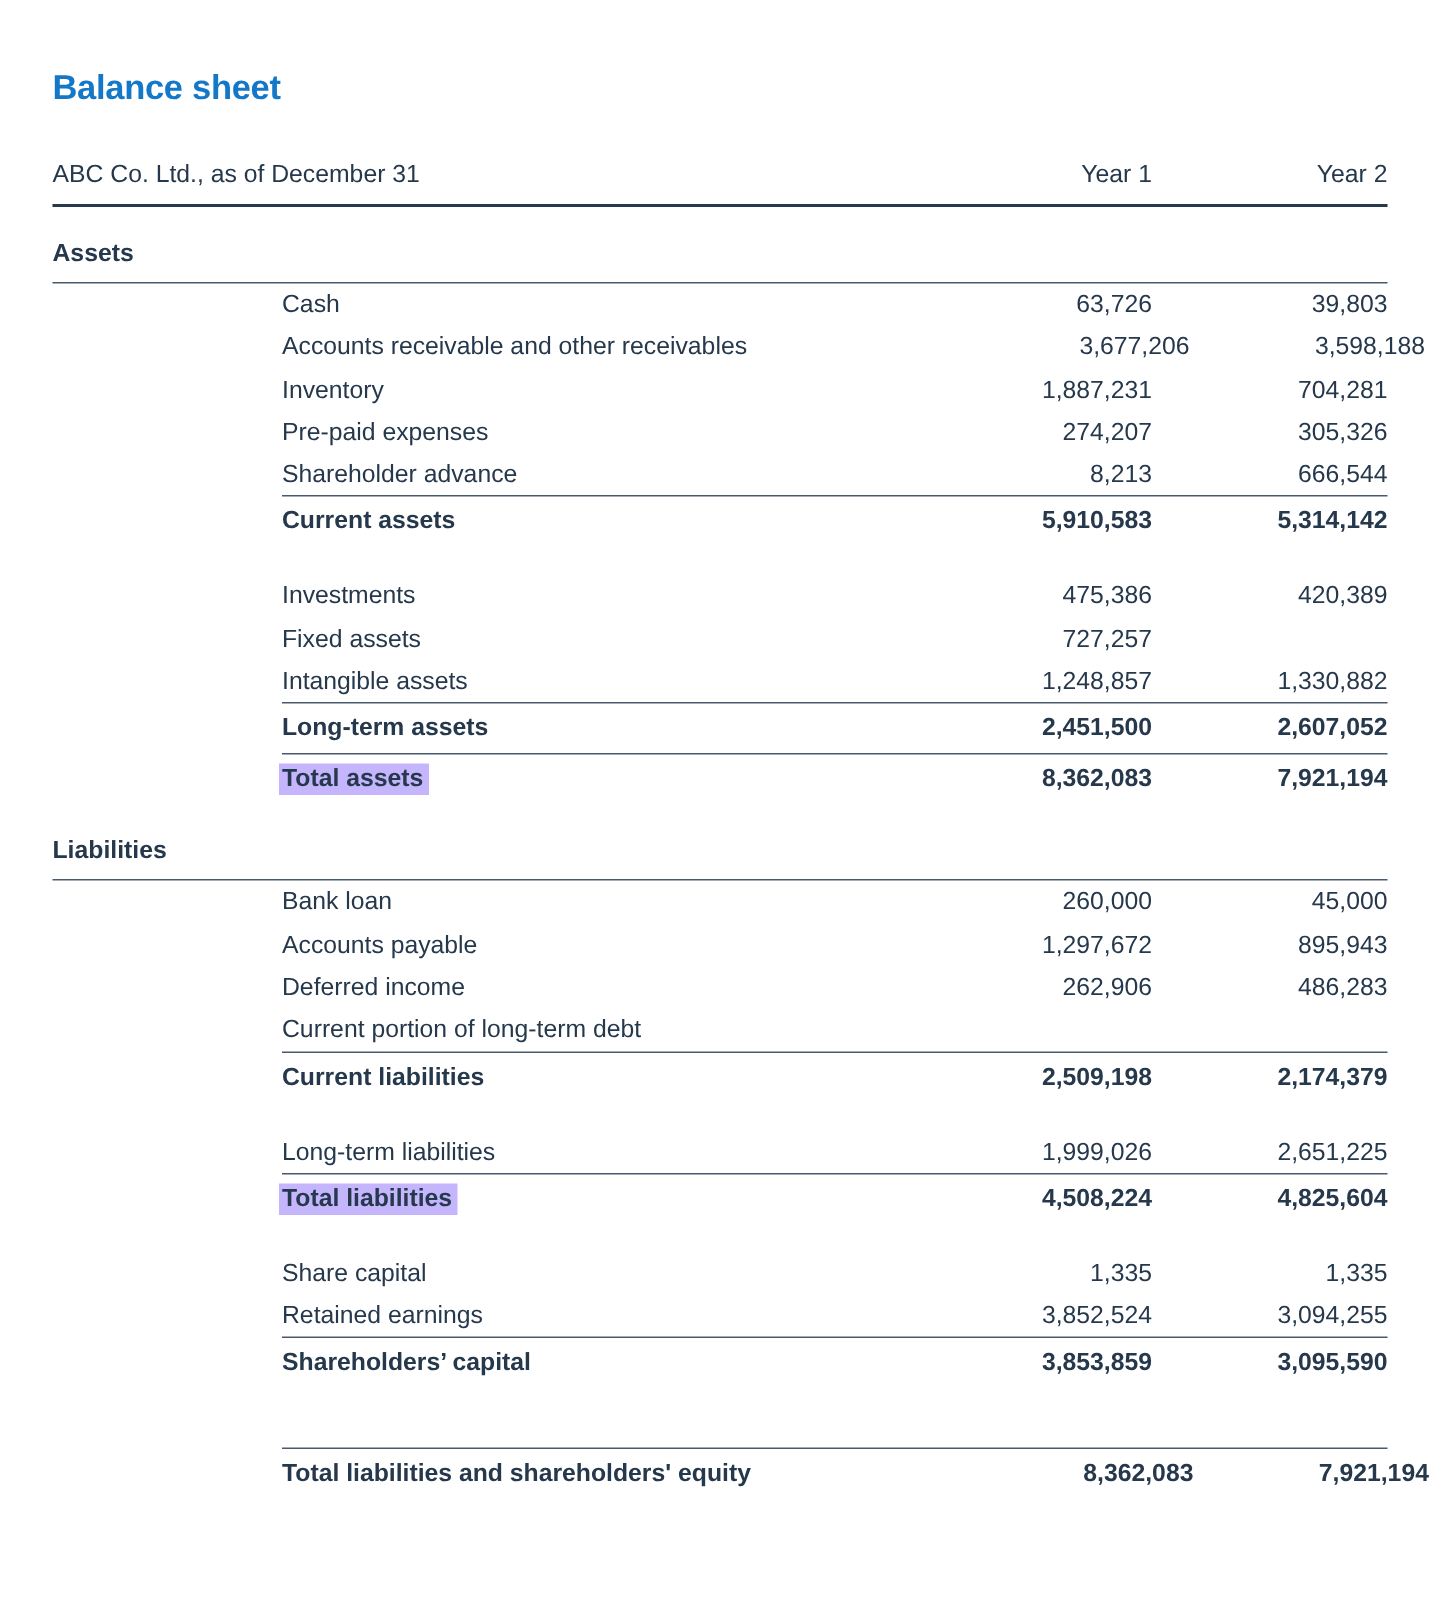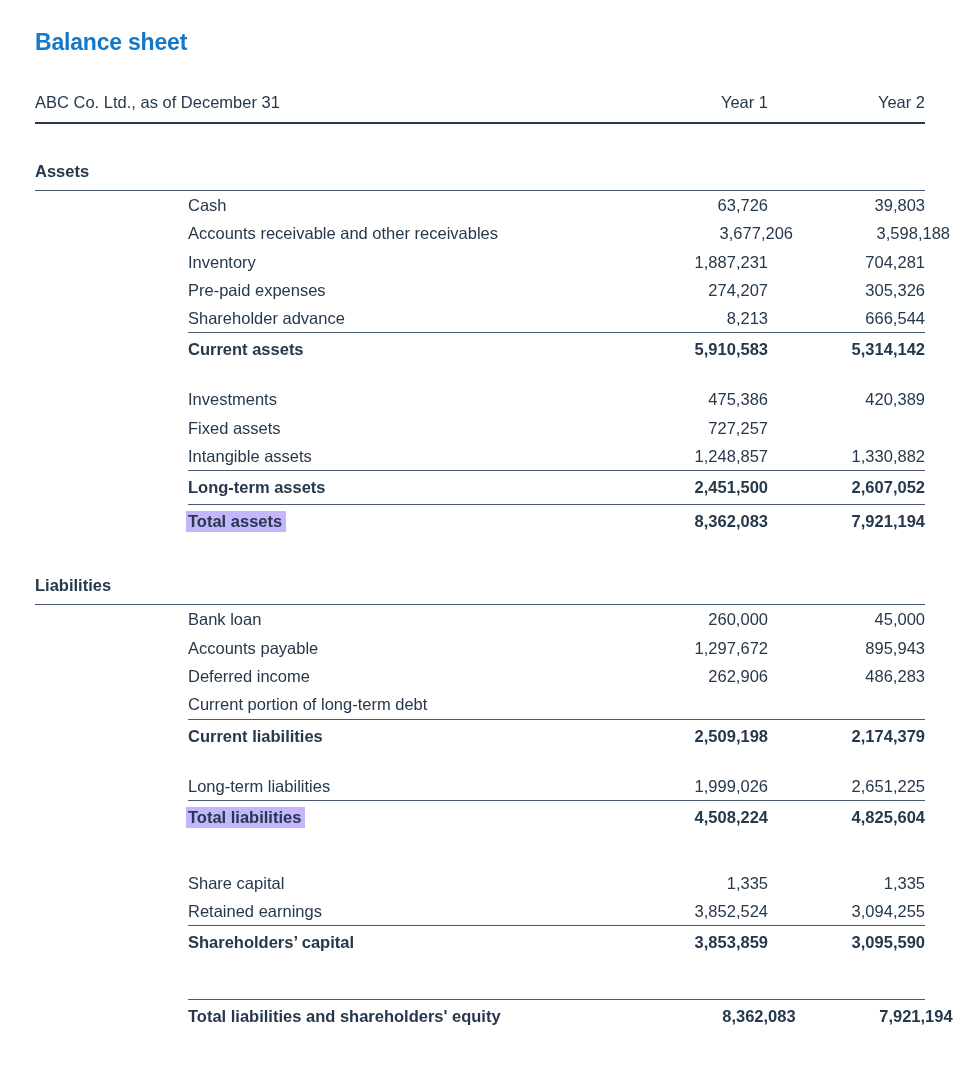--- a/index.html
+++ b/index.html
@@ -12,21 +12,21 @@
     height: 1080px;
     font-family: "Liberation Sans", sans-serif;
     color: #26384c;
     -webkit-font-smoothing: antialiased;
   }
   .sheet {
     position: relative;
     width: 960px;
     height: 842px;
     box-sizing: border-box;
-    padding: 0 35px;
+    padding: 16px 35px;
   }
 
   
   .header-block {
     padding-top: 28px;
     position: relative;
   }
   .doc-title {
     font-size: 23px;
     font-weight: bold;
@@ -39,44 +39,44 @@
     display: flex;
     align-items: flex-end;
     justify-content: space-between;
     margin-top: 3px;
   }
   .doc-subtitle {
     font-size: 16.5px;
     line-height: 22px;
     color: #26384c;
     white-space: nowrap;
-    margin-top: 32px;
   }
   .col-heads {
     display: flex;
     align-items: flex-end;
+    margin-top: 30px;
   }
   .col-head {
     font-size: 16.5px;
     line-height: 22px;
     color: #26384c;
     text-align: right;
   }
   .col-head.y1 { width: 200px; }
   .col-head.y2 { width: 157px; }
 
   .rule-head {
     border-top: 2.5px solid #26384c;
     margin-top: 9px;
     width: 890px;
   }
 
   
   .section {
-    margin-top: 16px;
+    margin-top: 0;
   }
   .section-title {
     font-size: 16.5px;
     font-weight: bold;
     color: #26384c;
     line-height: 22px;
     padding-top: 20px;
   }
   .rule-section {
     border-top: 1.6px solid #4a5a6e;

